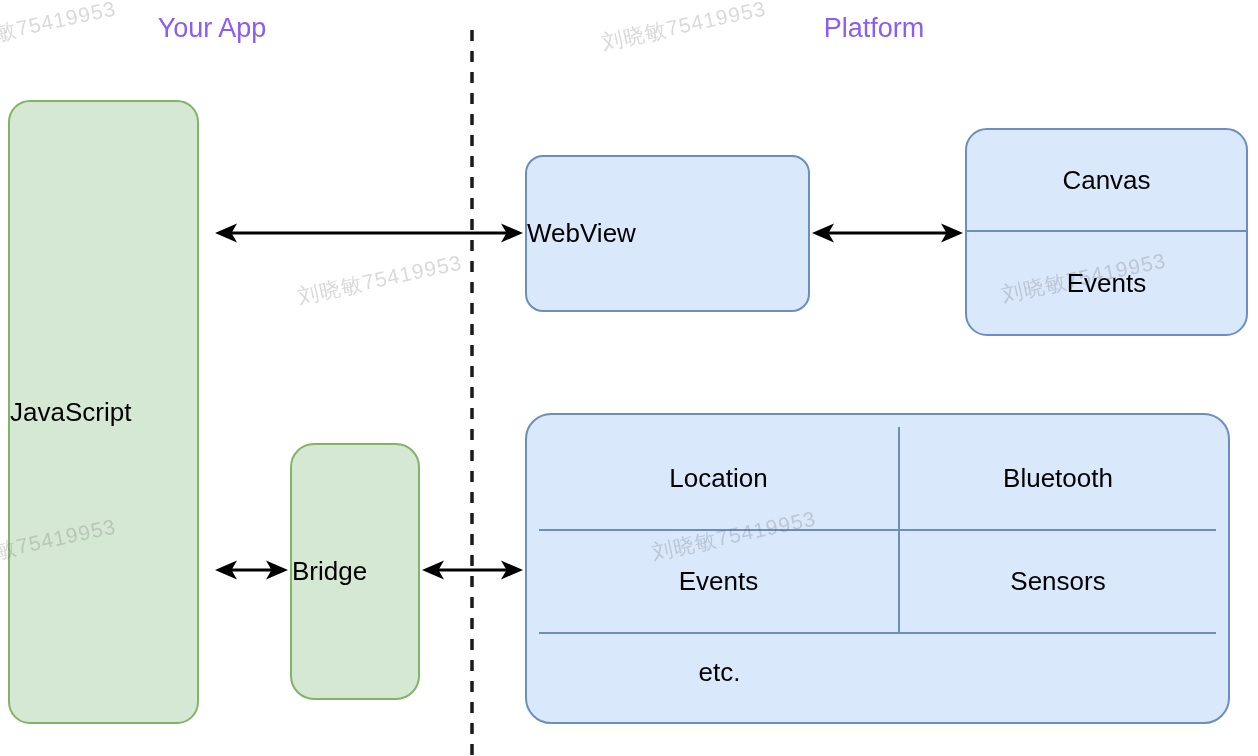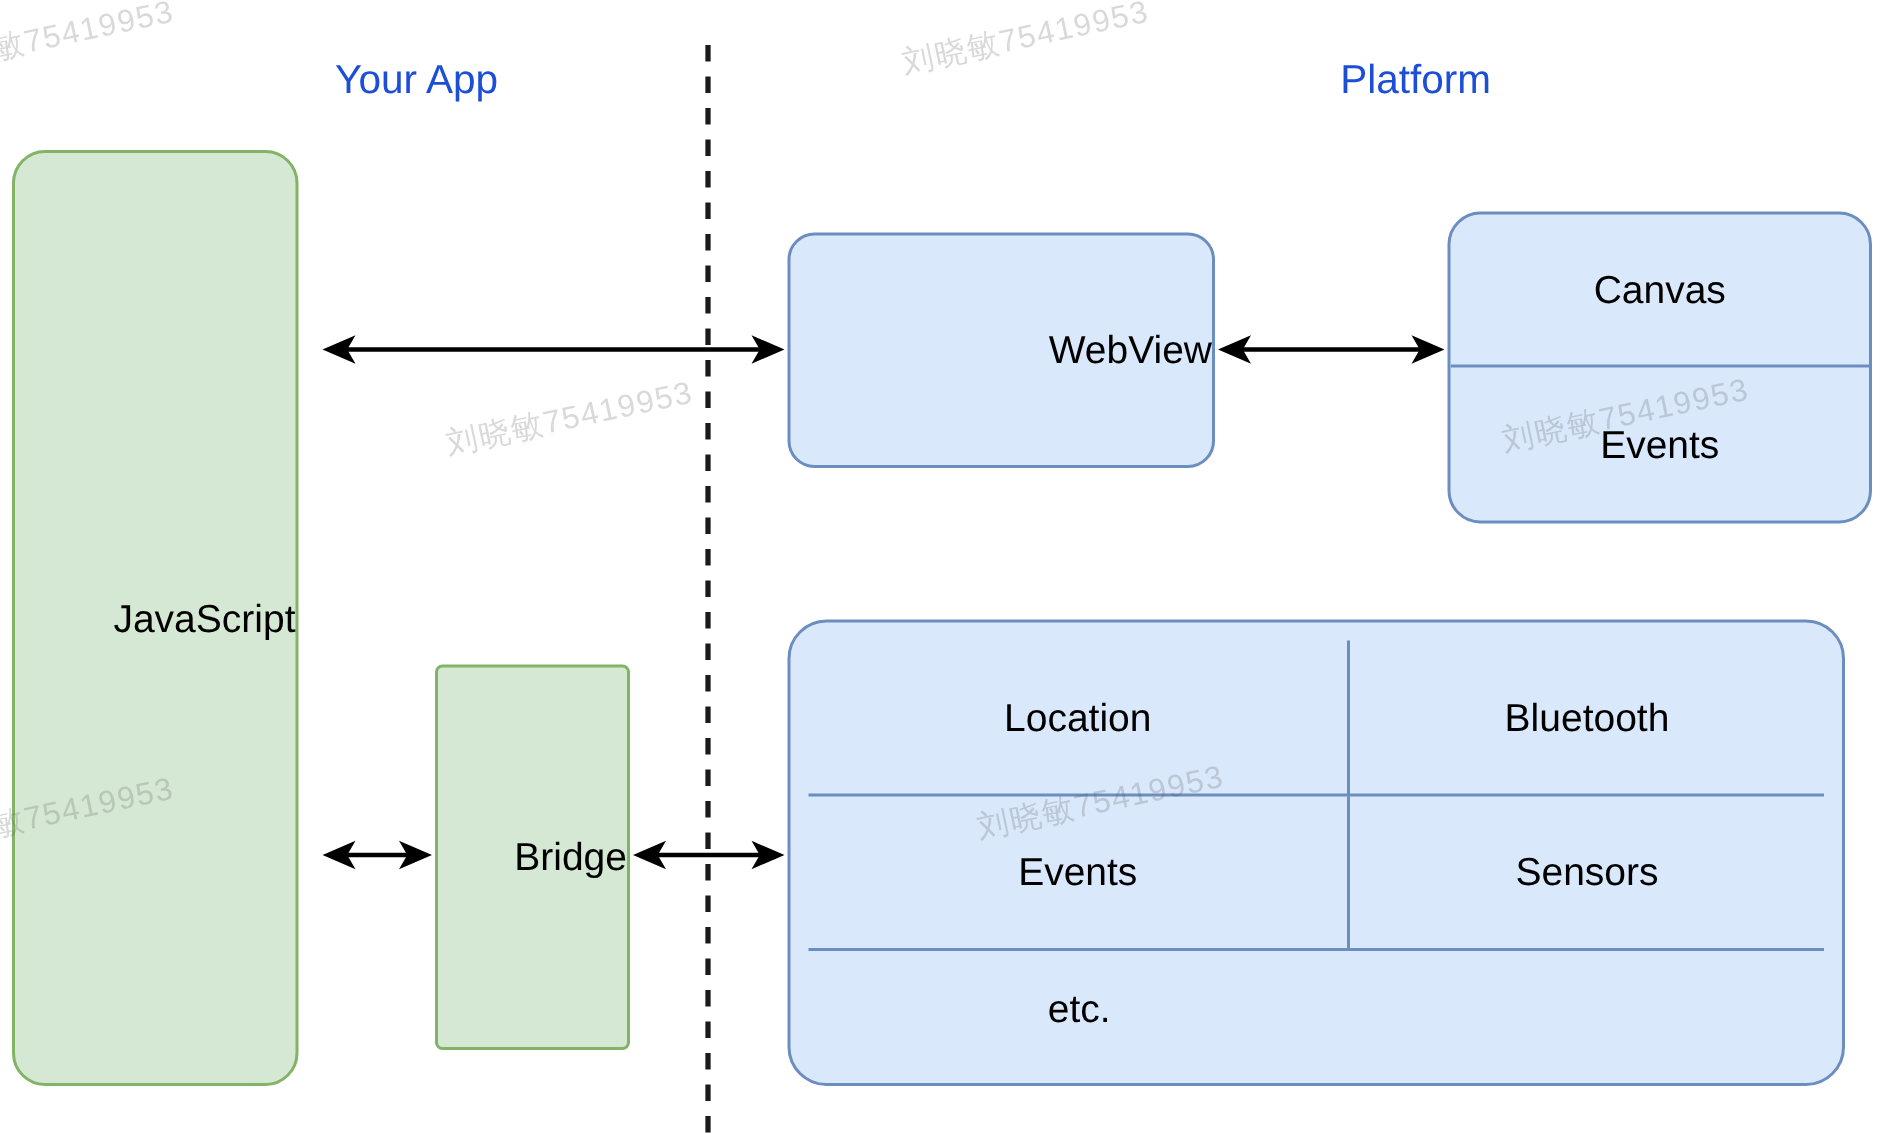--- a/index.html
+++ b/index.html
@@ -12,50 +12,49 @@
     width: 1258px;
     height: 756px;
     background: #ffffff;
     overflow: hidden;
     font-family: "Liberation Sans", "DejaVu Sans", sans-serif;
     color: #000000;
   }
   .region-title {
     position: absolute;
     width: 240px;
-    text-align: right;
+    text-align: center;
     font-size: 27px;
     line-height: 32px;
-    color: #1d4ed8;
+    color: #8b5cf6;
     z-index: 4;
-    margin-top: 25px;
   }
   .node {
     position: absolute;
     box-sizing: border-box;
     display: flex;
     align-items: center;
-    justify-content: flex-end;
+    justify-content: flex-start;
     font-size: 26px;
     z-index: 2;
   }
   .green {
     background: #d5e8d4;
     border: 2.5px solid #82b366;
   }
   .blue {
     background: #dae8fc;
     border: 2.5px solid #6c8ebf;
   }
   #js-node     { left: 8px;   top: 100px; width: 191px; height: 624px; border-radius: 22px; }
-  #bridge-node { left: 290px; top: 443px; width: 130px; height: 257px; border-radius: 5px; }
+  #bridge-node { left: 290px; top: 443px; width: 130px; height: 257px; border-radius: 24px; }
   #webview-node{ left: 525px; top: 155px; width: 285px; height: 157px; border-radius: 18px; }
 
   #canvas-events-node {
-    left: 965px; top: 141px; width: 283px; height: 208px;
+    left: 965px; top: 128px; width: 283px; height: 208px;
     border-radius: 22px;
     flex-direction: column;
     align-items: stretch;
     justify-content: flex-start;
     padding: 0;
     overflow: hidden;
   }
   .stack-cell {
     box-sizing: border-box;
     display: flex;

